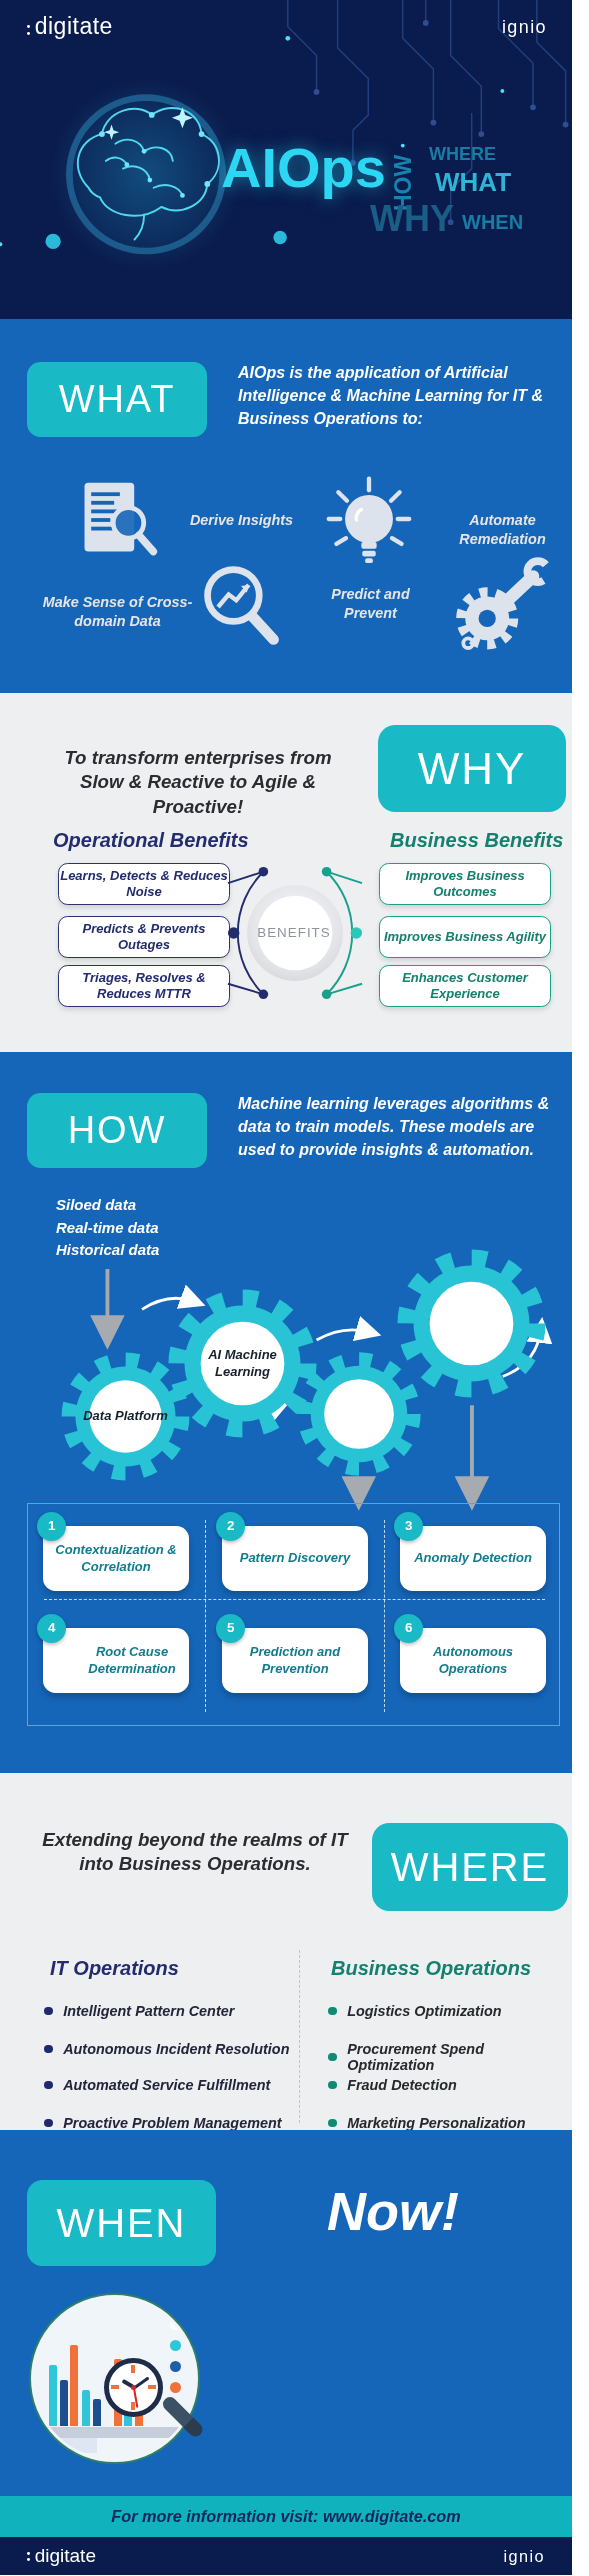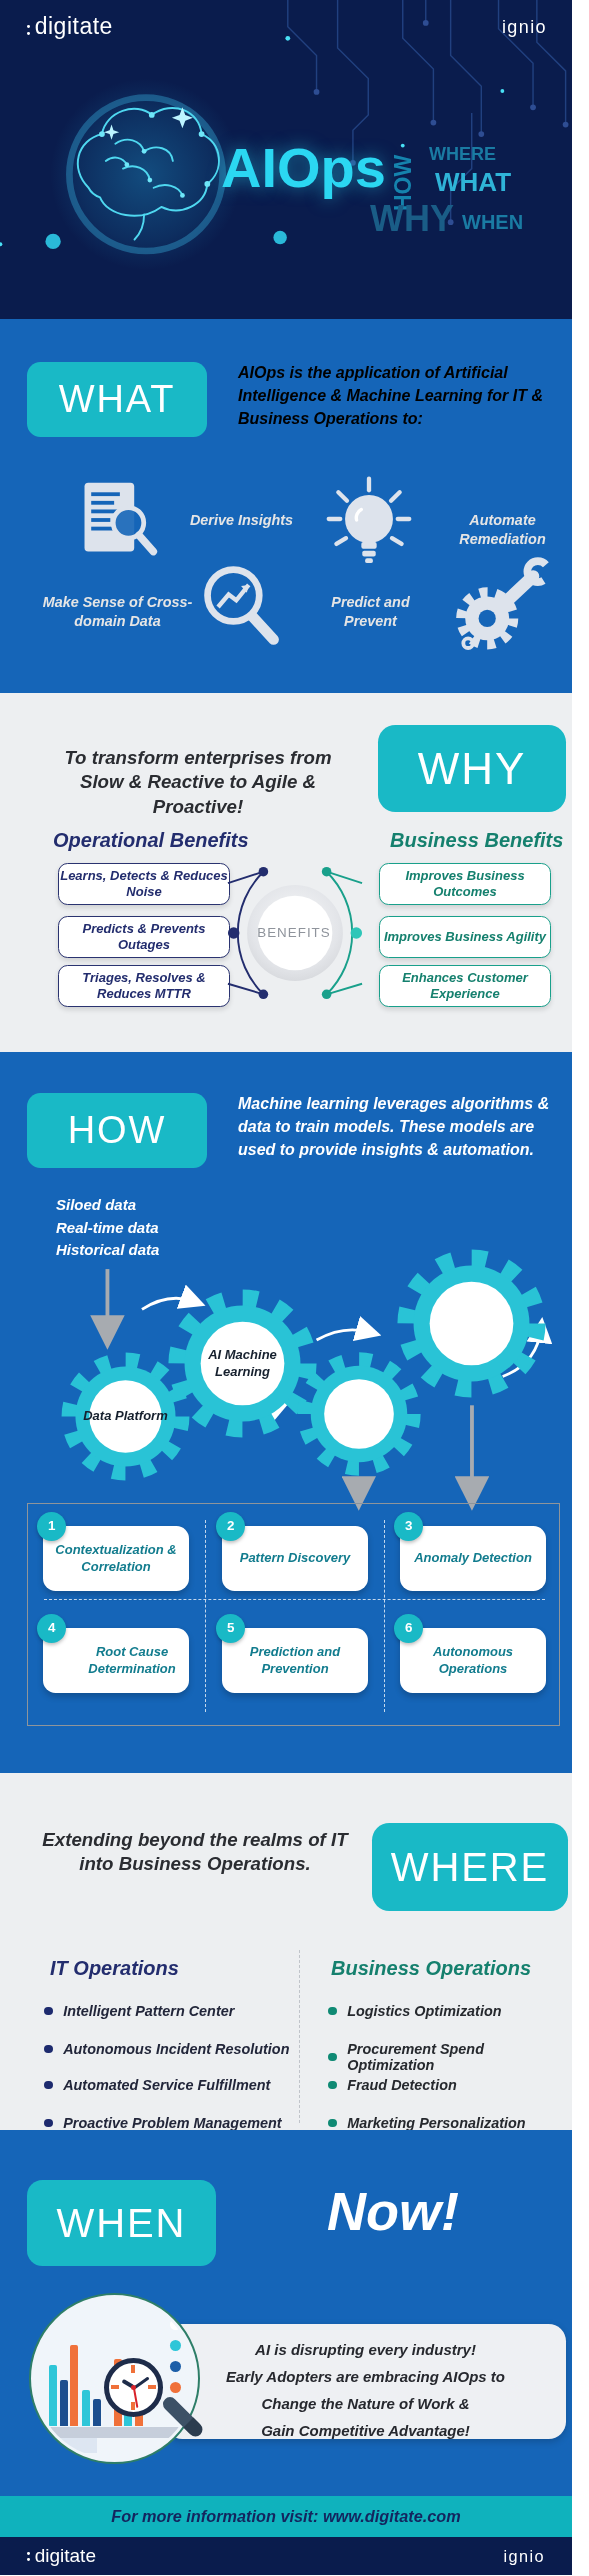--- a/index.html
+++ b/index.html
@@ -125,21 +125,21 @@
     <div class="wc" style="left:221px;top:140px;font-size:56px;color:#2bd7f2;text-shadow:0 0 17.3px rgba(43,215,242,.55);">AIOps</div>
     <div class="wc vert" style="left:392px;top:144px;font-size:23px;color:#1583ad;height:67px;">HOW</div>
     <div class="wc" style="left:429px;top:145px;font-size:18px;color:#1a7ba3;">WHERE</div>
     <div class="wc" style="left:435px;top:169px;font-size:26px;color:#2fb4d8;">WHAT</div>
     <div class="wc" style="left:370px;top:201px;font-size:36px;color:#1a5d87;">WHY</div>
     <div class="wc" style="left:462px;top:212px;font-size:20px;color:#1a7ba3;">WHEN</div>
   </div>
 
   <div class="sec sec-what">
     <div class="btn-teal" style="left:27px;top:43px;width:180px;height:75px;border-radius:13.4px;font-size:38px;">WHAT</div>
-    <div class="abs bi" style="left:238px;top:42px;width:328px;color:#000000;font-size:16px;line-height:1.45;">AIOps is the application of Artificial Intelligence &amp; Machine Learning for IT &amp; Business Operations to:</div>
+    <div class="abs bi" style="left:238px;top:42px;width:328px;color:#ffffff;font-size:16px;line-height:1.45;">AIOps is the application of Artificial Intelligence &amp; Machine Learning for IT &amp; Business Operations to:</div>
 
     <svg class="abs" style="left:69px;top:158px;" width="96" height="107" viewBox="0 0 100 112">
       <rect x="16" y="6" width="52" height="72" rx="4" fill="#dde3ec"></rect>
       <g fill="#1565b8">
           <rect x="23" y="16" width="30" height="4"></rect>
           <rect x="23" y="25" width="24" height="4"></rect>
           <rect x="23" y="34" width="30" height="4"></rect>
           <rect x="23" y="43" width="20" height="4"></rect>
           <rect x="23" y="52" width="27" height="4"></rect>
         </g>
@@ -165,21 +165,21 @@
           <path d="M92,48 H80"></path>
           <path d="M16,74 L26,68"></path>
           <path d="M84,74 L74,68"></path>
       </g>
       <circle cx="50" cy="48" r="25" fill="#dde3ec"></circle>
       <path d="M42,38 c-4,2 -6,7 -5,11" stroke="#fff" stroke-width="3.5" fill="none" stroke-linecap="round"></path>
       <rect x="42" y="72" width="16" height="7" rx="2" fill="#dde3ec"></rect>
       <rect x="43" y="81" width="14" height="6" rx="2" fill="#dde3ec"></rect>
       <rect x="46" y="89" width="8" height="5" rx="2" fill="#dde3ec"></rect>
     </svg>
-    <div class="abs what-label bi" style="left:317px;top:274px;width:107px;">Predict and Prevent</div>
+    <div class="abs what-label bi" style="left:317px;top:266px;width:107px;">Predict and Prevent</div>
 
     <div class="abs what-label bi" style="left:441px;top:192px;width:123px;">Automate Remediation</div>
     <svg class="abs" style="left:449px;top:236px;" width="107" height="101" viewBox="0 0 112 105">
       <circle cx="40" cy="66" r="26" fill="none" stroke="#dde3ec" stroke-width="13" stroke-dasharray="8 8.3"></circle>
       <circle cx="40" cy="66" r="23" fill="#dde3ec"></circle>
       <circle cx="40" cy="66" r="9" fill="#1565b8"></circle>
       <path d="M56,52 L88,22" stroke="#dde3ec" stroke-width="13" stroke-linecap="round"></path>
       <circle cx="93" cy="17" r="11" fill="none" stroke="#dde3ec" stroke-width="8" stroke-dasharray="50 19" stroke-dashoffset="58"></circle>
       <circle cx="20" cy="92" r="5" fill="none" stroke="#dde3ec" stroke-width="4"></circle>
     </svg>
@@ -376,26 +376,20 @@
     <div class="bullet bi" style="left:328px;top:342px;color:#26292e;">
         <i style="background:#0f8a74;"></i>
         <span>Marketing Personalization</span>
       </div>
   </div>
 
   <div class="sec sec-when">
     <div class="btn-teal" style="left:27px;top:50px;width:189px;height:86px;border-radius:15.4px;font-size:40px;">WHEN</div>
     <div class="abs bi" style="left:297px;top:50px;width:192px;text-align:center;color:#fff;font-size:54px;">Now!</div>
 
-    <div class="msgbox bi" style="left:165px;top:194px;width:401px;height:115px;padding-top:11.5px;box-sizing:border-box;z-index:1;">
-      <div>AI is disrupting every industry!</div>
-      <div>Early Adopters are embracing AIOps to</div>
-      <div>Change the Nature of Work &amp;</div>
-      <div>Gain Competitive Advantage!</div>
-    </div>
 
     <div class="illus-circle" style="left:29px;top:163px;z-index:2;">
       <div class="illus-clip">
         <div class="abs" style="left:5.8px;bottom:21px;width:144px;height:11.5px;background:#c6cedb;"></div>
         <div class="abs" style="left:19px;bottom:5.8px;width:44px;height:15.4px;background:#dde6f2;"></div>
         <div class="bar" style="left:15.4px;height:61px;background:#2ec6d8;bottom:33px;"></div>
         <div class="bar" style="left:26px;height:46px;background:#1d4f8f;bottom:33px;"></div>
         <div class="bar" style="left:36px;height:81px;background:#f0713a;bottom:33px;"></div>
         <div class="bar" style="left:48px;height:36px;background:#2ec6d8;bottom:33px;"></div>
         <div class="bar" style="left:59px;height:27px;background:#1d4f8f;bottom:33px;"></div>

